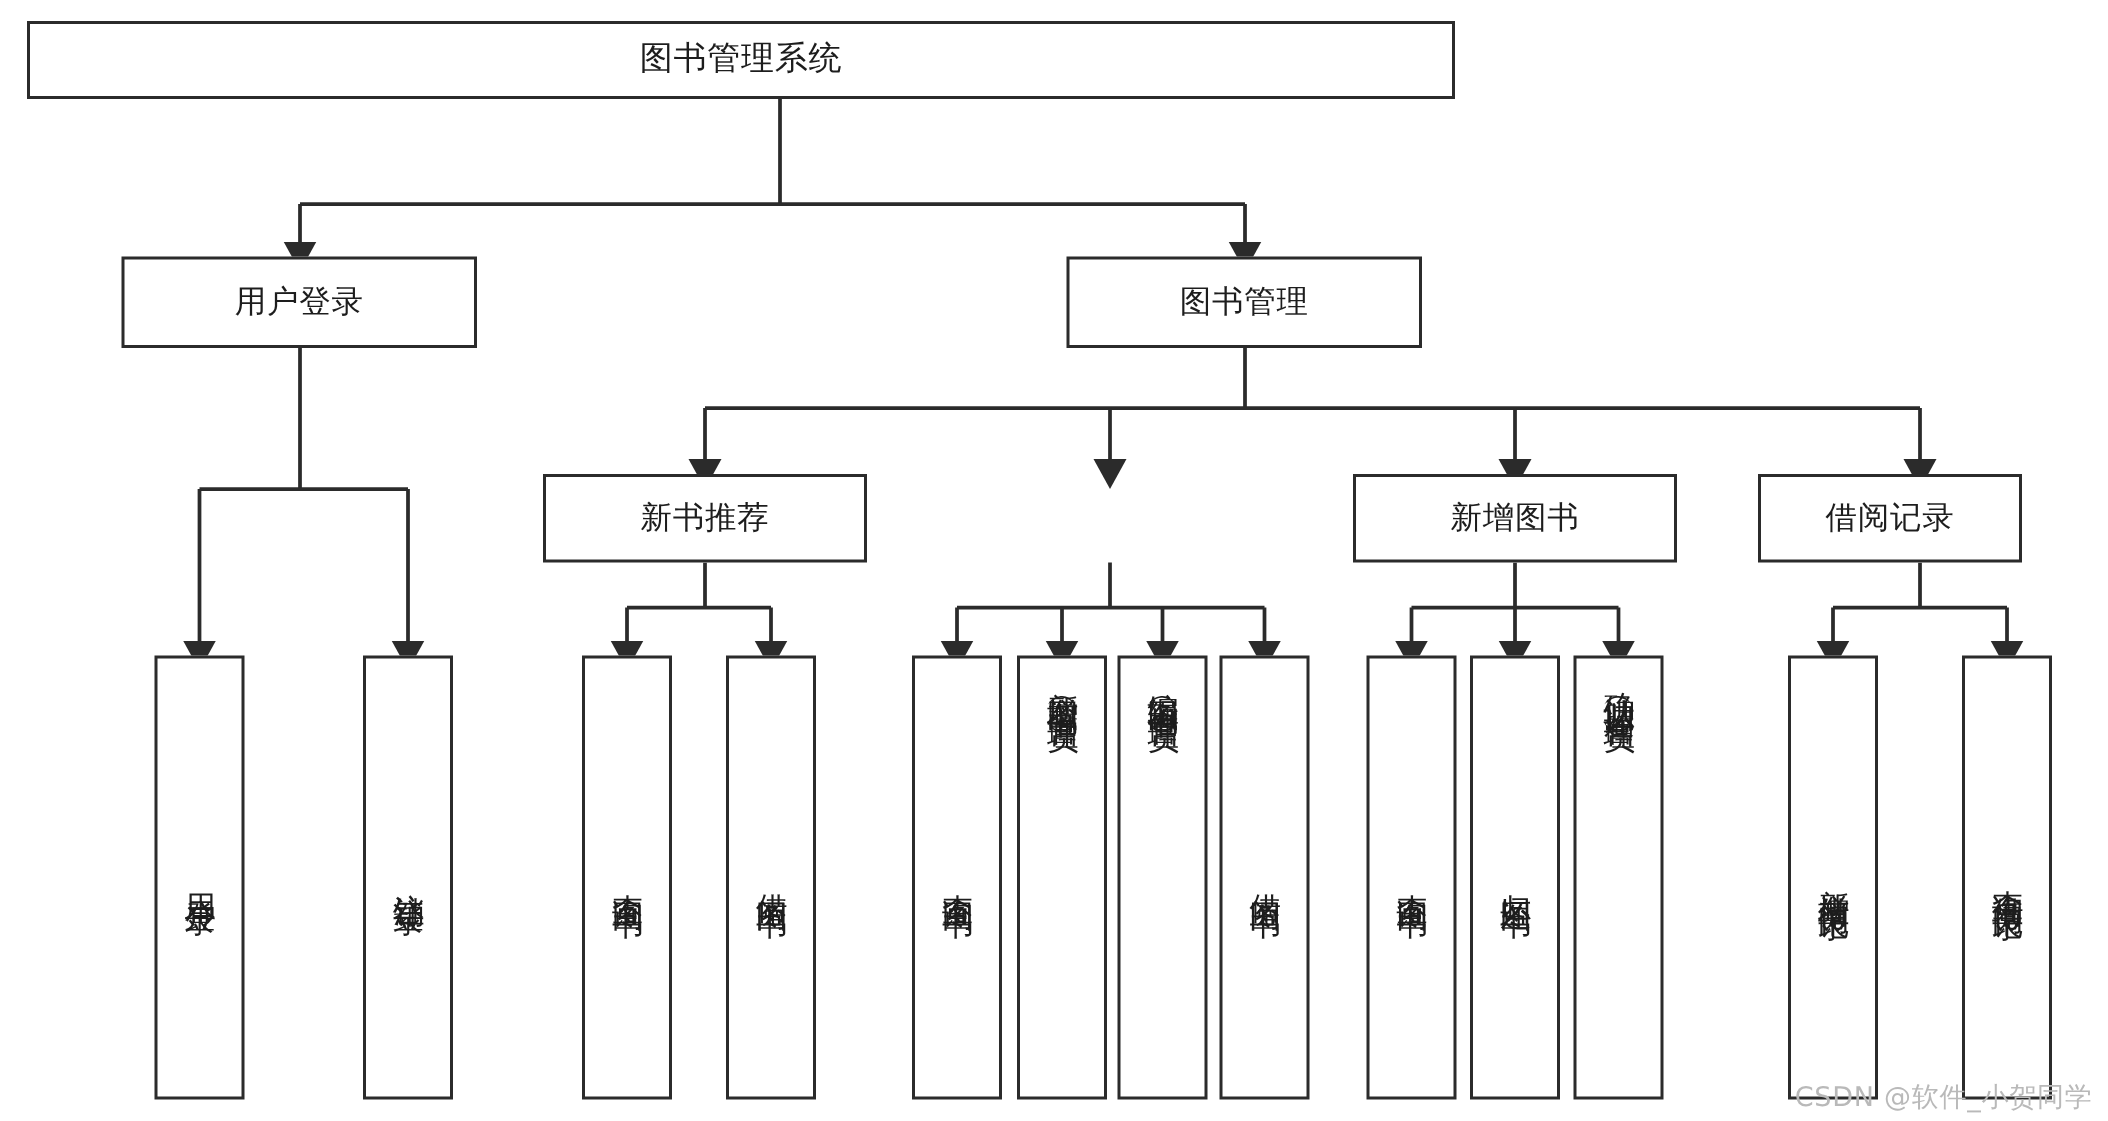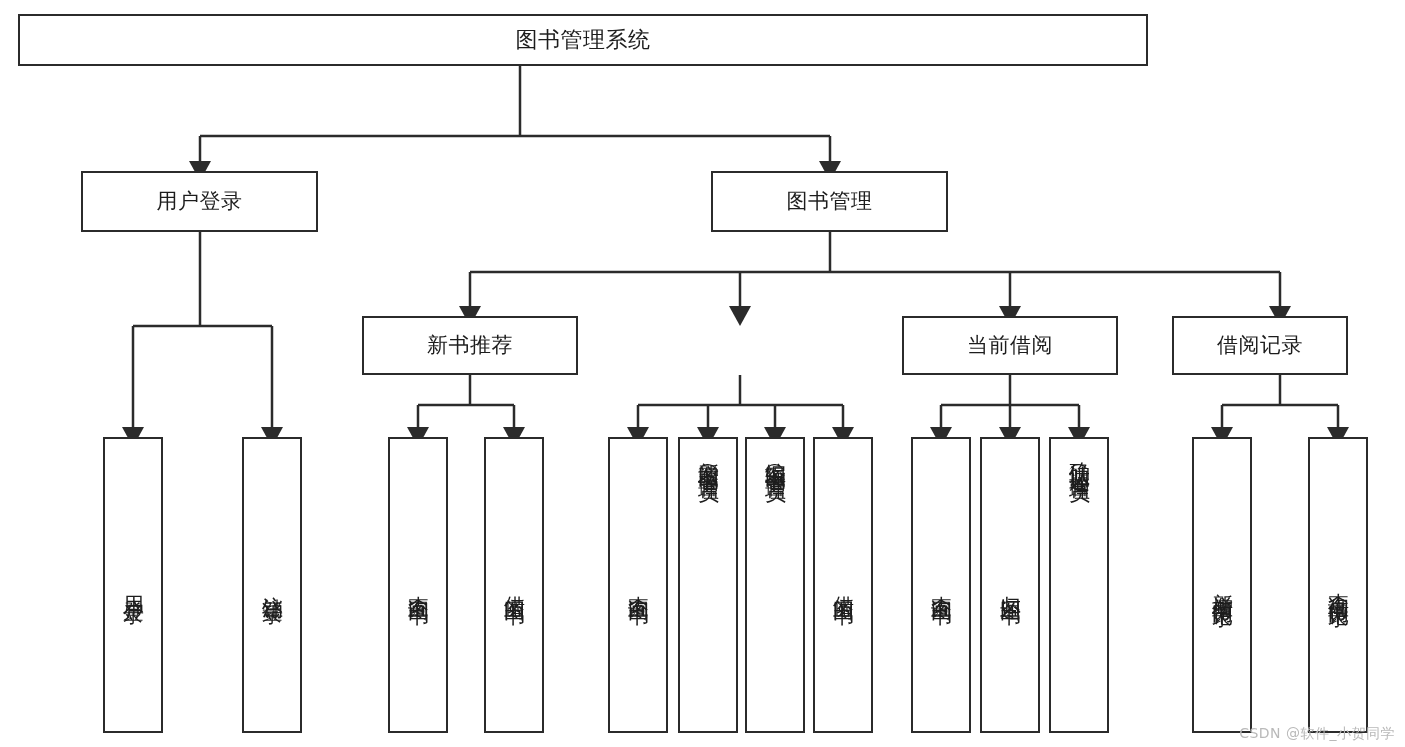--- a/index.html
+++ b/index.html
@@ -64,21 +64,21 @@
   }
   
   .node.vert.short {
     align-items: center;
     padding-top: 0;
   }
   .watermark {
     position: absolute;
     right: 10px;
     bottom: 4px;
-    font-size: 14px;
+    font-size: 18px;
     color: #b9b9b9;
     white-space: nowrap;
     letter-spacing: 0.5px;
   }
 </style>
 </head>
 <body>
 
 <div id="diagram-root">
 
@@ -126,39 +126,39 @@
       <line x1="1010" y1="405" x2="1010" y2="430" marker-end="url(#arrowhead)"></line>
       <line x1="1079" y1="405" x2="1079" y2="430" marker-end="url(#arrowhead)"></line>
 
       <line x1="1280" y1="375" x2="1280" y2="405"></line>
       <line x1="1222" y1="405" x2="1338" y2="405"></line>
       <line x1="1222" y1="405" x2="1222" y2="430" marker-end="url(#arrowhead)"></line>
       <line x1="1338" y1="405" x2="1338" y2="430" marker-end="url(#arrowhead)"></line>
     </g>
   </svg>
 
-  <div class="node horiz root" style="left:18px; top:14px; width:1130px; height:52px;">
+  <div class="node horiz root" style="left:18px; top:14px; width:952px; height:52px;">
     <span class="node-label">图书管理系统</span>
   </div>
 
   <div class="node horiz" style="left:81px; top:171px; width:237px; height:61px;">
     <span class="node-label">用户登录</span>
   </div>
 
   <div class="node horiz" style="left:362px; top:316px; width:216px; height:59px;">
     <span class="node-label">新书推荐</span>
   </div>
 
   <div class="node horiz" style="left:711px; top:171px; width:237px; height:61px;">
     <span class="node-label">图书管理</span>
   </div>
 
 
   <div class="node horiz" style="left:902px; top:316px; width:216px; height:59px;">
-    <span class="node-label">当前借阅</span>
+    <span class="node-label">新增图书</span>
   </div>
 
   <div class="node horiz" style="left:1172px; top:316px; width:176px; height:59px;">
     <span class="node-label">借阅记录</span>
   </div>
 
   <div class="node vert short" style="left:103px; top:437px; width:60px; height:296px;">
     <span class="node-label">用户登录</span>
   </div>
 

